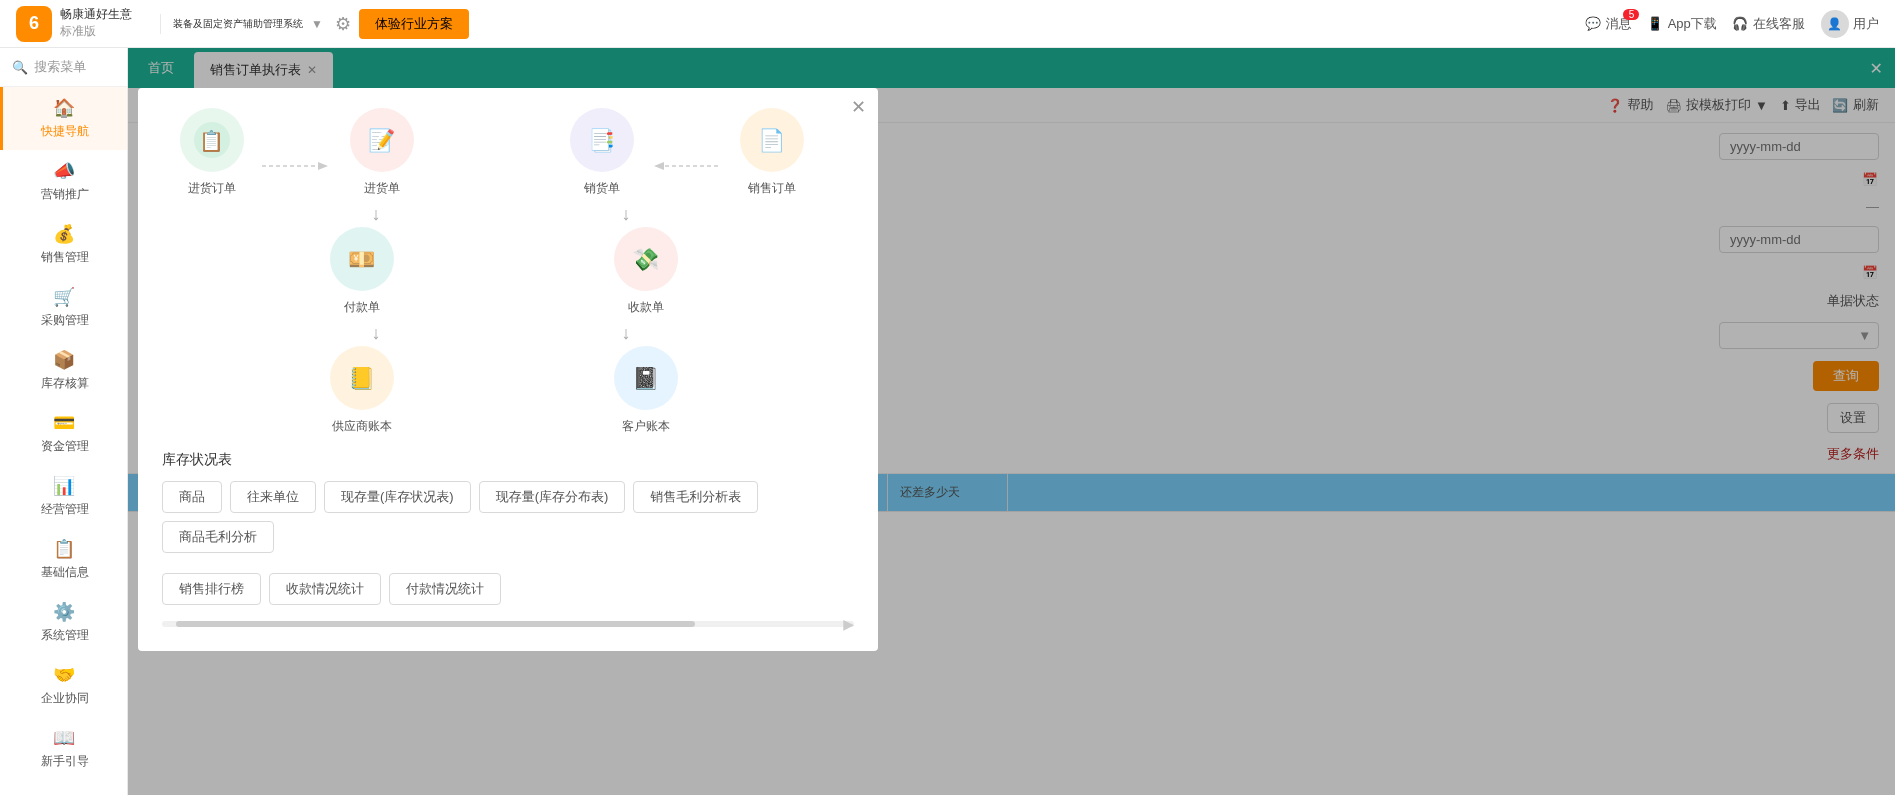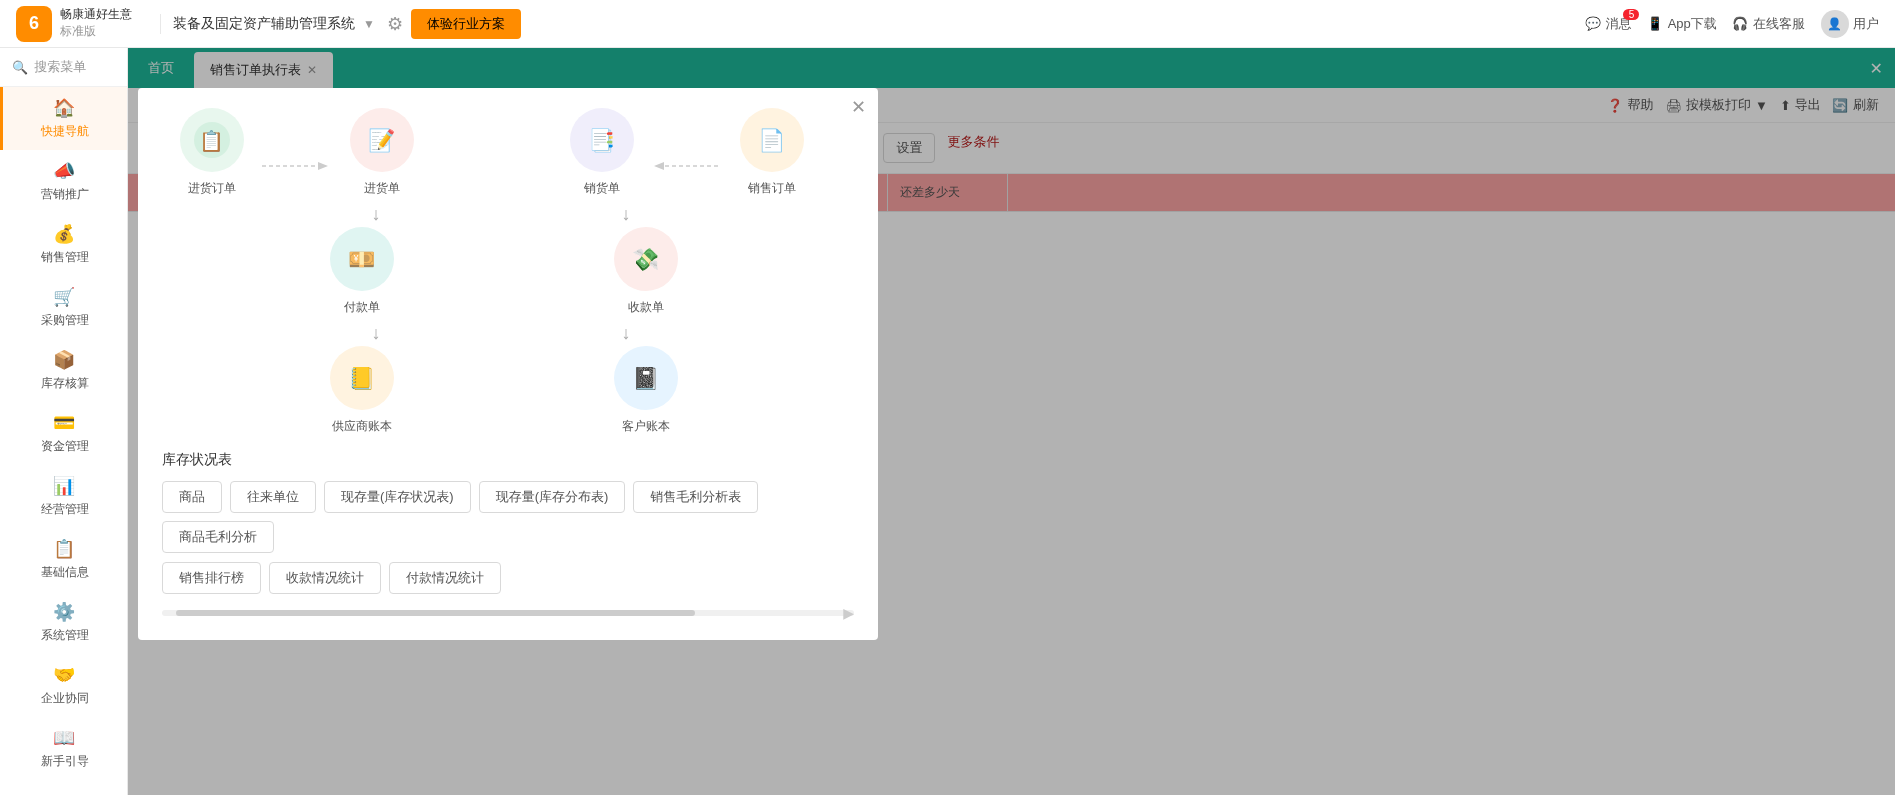--- a/index.html
+++ b/index.html
@@ -10,21 +10,21 @@
     .top-bar { height: 48px; background: #fff; display: flex; align-items: center; padding: 0 16px; border-bottom: 1px solid #e8e8e8; flex-shrink: 0; }
     .main-area { display: flex; flex: 1; overflow: hidden; }
     .sidebar { width: 128px; background: #fff; border-right: 1px solid #e8e8e8; flex-shrink: 0; display: flex; flex-direction: column; }
     .content { flex: 1; display: flex; flex-direction: column; overflow: hidden; }
 
     
     .logo-area { display: flex; align-items: center; gap: 8px; margin-right: 16px; }
     .logo-icon { width: 36px; height: 36px; background: #ff8c00; border-radius: 8px; display: flex; align-items: center; justify-content: center; color: #fff; font-size: 18px; font-weight: bold; }
     .logo-text { font-size: 12px; color: #333; line-height: 1.3; }
     .logo-sub { font-size: 12px; color: #999; }
-    .system-name { font-size: 14px; color: #333; font-weight: 500; }
+    .system-name { font-size: 10px; color: #333; font-weight: 500; }
     .top-bar-divider { width: 1px; height: 20px; background: #e8e8e8; margin: 0 12px; }
     .settings-icon { color: #999; font-size: 18px; cursor: pointer; margin-right: 8px; }
     .trial-btn { background: #ff8c00; color: #000000; border: none; padding: 6px 16px; border-radius: 4px; cursor: pointer; font-size: 13px; }
     .top-bar-right { margin-left: auto; display: flex; align-items: center; gap: 16px; }
     .top-bar-item { display: flex; align-items: center; gap: 4px; color: #555; font-size: 13px; cursor: pointer; position: relative; }
     .badge { position: absolute; top: -6px; right: -8px; background: #f5222d; color: #fff; border-radius: 8px; font-size: 10px; padding: 0 4px; min-width: 16px; text-align: center; }
     .user-avatar { width: 28px; height: 28px; background: #d9d9d9; border-radius: 50%; display: flex; align-items: center; justify-content: center; font-size: 12px; color: #666; }
 
     
     .tab-bar { height: 40px; background: #1db89a; display: flex; align-items: center; padding: 0 0 0 0; flex-shrink: 0; }
@@ -37,31 +37,31 @@
     .sidebar-search { padding: 10px 12px; border-bottom: 1px solid #f0f0f0; display: flex; align-items: center; gap: 6px; color: #999; font-size: 13px; cursor: pointer; }
     .sidebar-item { display: flex; flex-direction: column; align-items: center; padding: 10px 8px; cursor: pointer; color: #555; font-size: 12px; gap: 4px; border-left: 3px solid transparent; }
     .sidebar-item.active { background: #fff7f0; color: #ff8c00; border-left-color: #ff8c00; }
     .sidebar-item-icon { font-size: 18px; }
 
     
     .content-header { background: #fff; padding: 8px 16px; display: flex; align-items: center; justify-content: flex-end; gap: 12px; border-bottom: 1px solid #f0f0f0; flex-shrink: 0; }
     .content-action { display: flex; align-items: center; gap: 4px; color: #555; font-size: 13px; cursor: pointer; }
 
     
-    .filter-bar { background: #fff; padding: 10px 16px; display: flex; align-items: flex-start; gap: 12px; border-bottom: 1px solid #f0f0f0; flex-shrink: 0; }
+    .filter-bar { background: #fff; padding: 10px 16px; display: flex; align-items: flex-end; gap: 12px; border-bottom: 1px solid #f0f0f0; flex-shrink: 0; flex-direction: column; }
     .filter-input { border: 1px solid #d9d9d9; border-radius: 4px; padding: 5px 10px; font-size: 13px; color: #999; width: 160px; }
     .filter-label { color: #555; font-size: 13px; }
     .filter-select { border: 1px solid #d9d9d9; border-radius: 4px; padding: 5px 10px; font-size: 13px; color: #555; width: 160px; appearance: none; background: #fff; }
     .query-btn { background: #ff8c00; color: #fff; border: none; padding: 6px 20px; border-radius: 4px; cursor: pointer; font-size: 13px; }
     .set-btn { background: #fff; color: #555; border: 1px solid #d9d9d9; padding: 5px 12px; border-radius: 4px; cursor: pointer; font-size: 13px; }
     .more-conditions { color: #b91c1c; font-size: 13px; cursor: pointer; white-space: nowrap; }
 
     
     .table-area { flex: 1; overflow: auto; background: #fff; }
-    .table-header { display: flex; background: #fca5a5; border-bottom: 1px solid #e8e8e8; }
+    .table-header { display: flex; background: #7dd3fc; border-bottom: 1px solid #e8e8e8; }
     .th { padding: 10px 12px; font-size: 12px; color: #555; border-right: 1px solid #e8e8e8; white-space: nowrap; flex-shrink: 0; }
     .no-data { text-align: center; padding: 60px 0; color: #999; font-size: 13px; }
 
     
     .overlay { position: fixed; top: 48px; left: 128px; right: 0; bottom: 0; background: rgba(0,0,0,0.3); z-index: 100; display: flex; align-items: flex-start; justify-content: flex-start; }
     .modal { background: #fff; border-radius: 4px; width: 740px; margin: 0; position: relative; margin-top: 40px; margin-left: 10px; padding-bottom: 16px; }
     .modal-close { position: absolute; top: 8px; right: 12px; font-size: 18px; color: #999; cursor: pointer; }
     .flow-node { display: flex; flex-direction: column; align-items: center; gap: 8px; min-width: 100px; }
     .flow-circle { width: 64px; height: 64px; border-radius: 50%; display: flex; align-items: center; justify-content: center; font-size: 26px; }
     .flow-label { font-size: 12px; color: #555; text-align: center; }
@@ -368,21 +368,21 @@
     <div style="padding: 0 24px 12px;">
       <div class="common-section-title">库存状况表</div>
       <div class="common-btns">
         <button class="common-btn">商品</button>
         <button class="common-btn">往来单位</button>
         <button class="common-btn">现存量(库存状况表)</button>
         <button class="common-btn">现存量(库存分布表)</button>
         <button class="common-btn">销售毛利分析表</button>
         <button class="common-btn">商品毛利分析</button>
       </div>
-      <div class="common-btns" style="margin-top:9px;">
+      <div class="common-btns" style="margin-top:20px;">
         <button class="common-btn">销售排行榜</button>
         <button class="common-btn">收款情况统计</button>
         <button class="common-btn">付款情况统计</button>
       </div>
     </div>
 
     <div style="padding:4px 24px 8px;">
       <div style="height:6px;background:#f0f0f0;border-radius:3px;display:flex;align-items:center;">
         <div style="height:6px;background:#ccc;border-radius:3px;width:75%;margin-left:2%;"></div>
         <div style="margin-left:auto;color:#ccc;font-size:14px;cursor:pointer;">▶</div>

